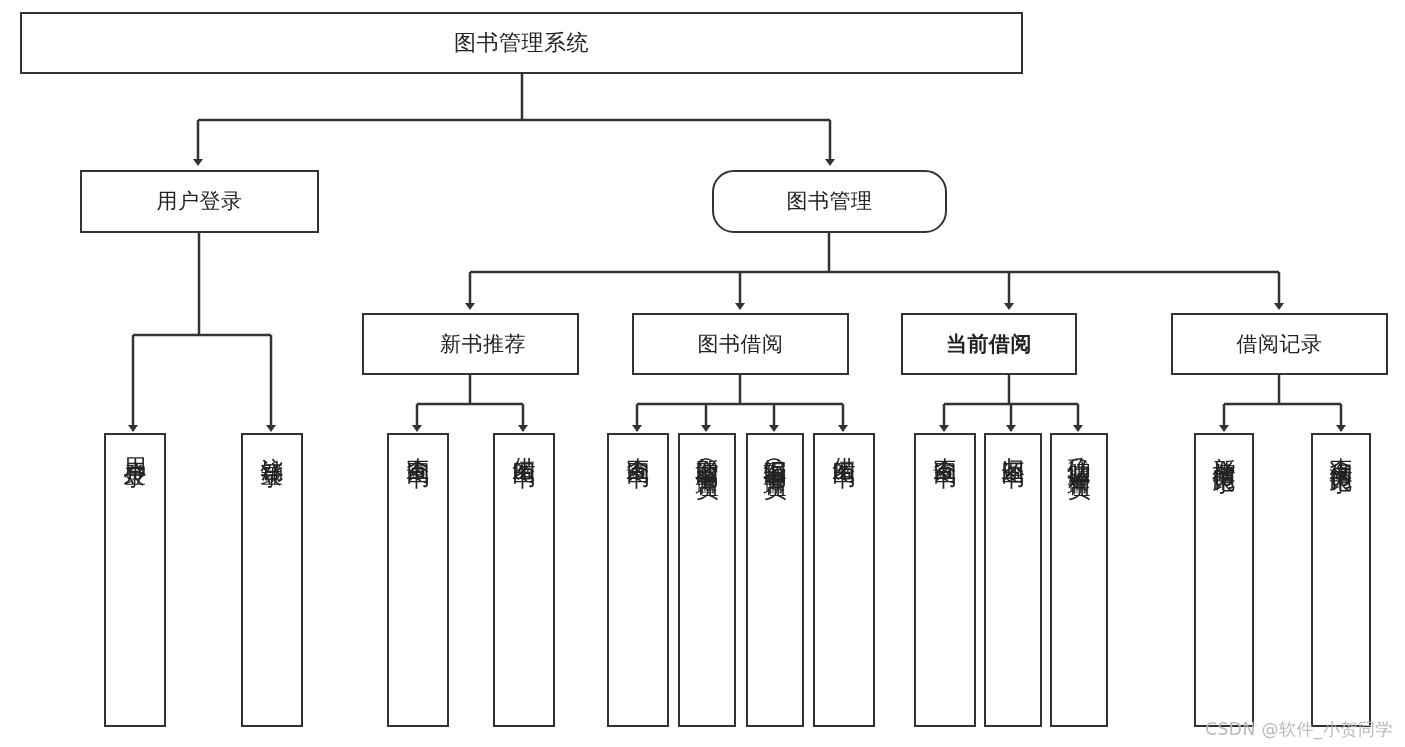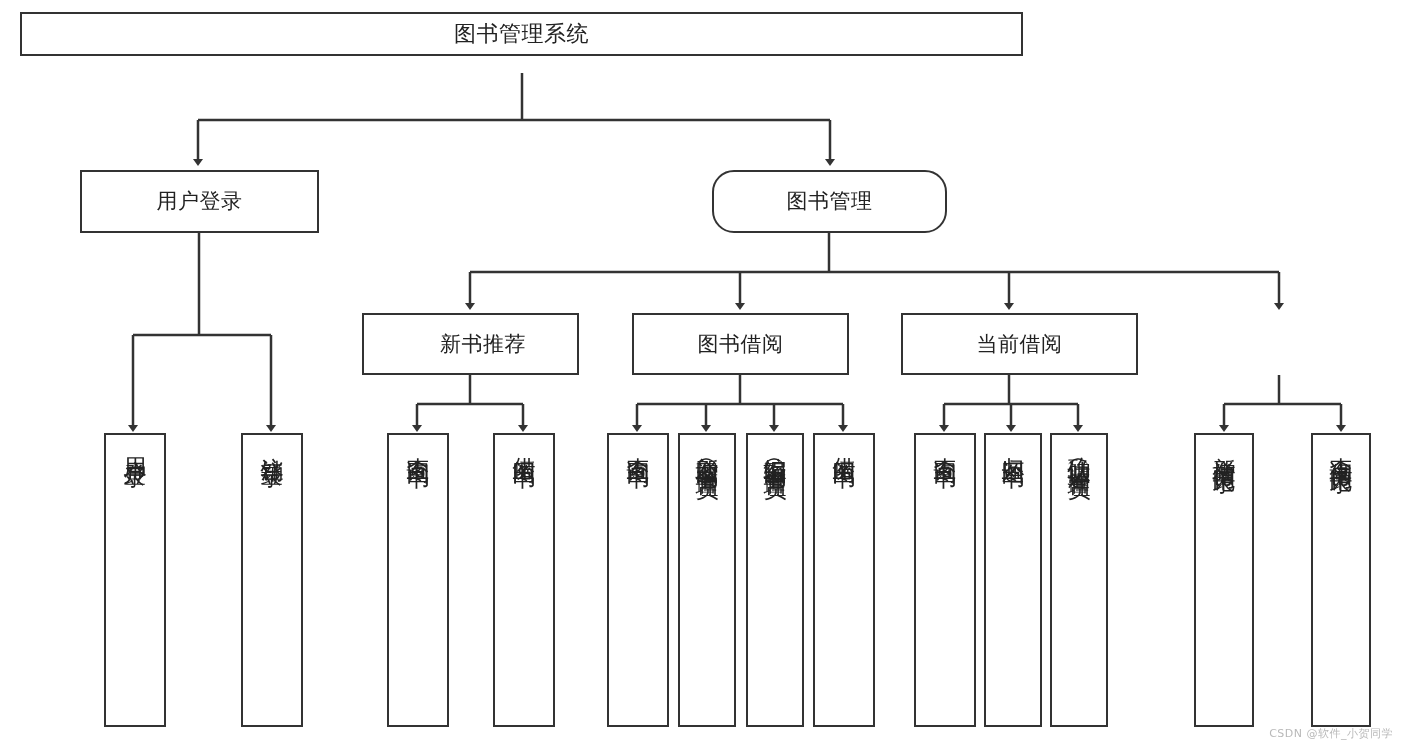--- a/index.html
+++ b/index.html
@@ -43,21 +43,21 @@
     text-orientation:upright;
     font-size:23px;
     letter-spacing:3px;
     line-height:1;
     margin:0 auto;
   }
 
   #watermark{
     position:absolute;
     right:12px;bottom:6px;
-    font-size:11px;
+    font-size:17px;
     color:#b9b9b9;
     letter-spacing:0.5px;
     white-space:nowrap;
   }
 </style>
 </head>
 <body>
 
 <div id="canvas">
 
@@ -104,39 +104,42 @@
       <path d="M1011,404 L1011,428" marker-end="url(#arrow)"></path>
       <path d="M1078,404 L1078,428" marker-end="url(#arrow)"></path>
 
       <path d="M1279,375 L1279,404"></path>
       <path d="M1224,404 L1341,404"></path>
       <path d="M1224,404 L1224,428" marker-end="url(#arrow)"></path>
       <path d="M1341,404 L1341,428" marker-end="url(#arrow)"></path>
     </g>
   </svg>
 
-  <div class="node h-node" id="n-root" style="left:20px;top:12px;width:1003px;height:44px;">
+  <div class="node h-node" id="n-root" style="left:20px;top:12px;width:1003px;height:62px;">
     <span class="label">图书管理系统</span>
   </div>
 
   <div class="node h-node" style="left:80px;top:170px;width:239px;height:63px;">
     <span class="label">用户登录</span>
   </div>
   <div class="node h-node" style="left:712px;top:170px;width:235px;height:63px;border-radius:22px;">
     <span class="label">图书管理</span>
   </div>
 
   <div class="node h-node" style="left:362px;top:313px;width:217px;height:62px;padding-left:25px;">
     <span class="label">新书推荐</span>
   </div>
   <div class="node h-node" style="left:632px;top:313px;width:217px;height:62px;">
     <span class="label">图书借阅</span>
   </div>
-  <div class="node h-node" style="left:901px;top:313px;width:237px;height:62px;">
+  <div class="node h-node" style="left:901px;top:313px;width:176px;height:62px;font-weight:bold;">
     <span class="label">当前借阅</span>
+  </div>
+  <div class="node h-node" style="left:1171px;top:313px;width:217px;height:62px;">
+    <span class="label">借阅记录</span>
   </div>
 
   <div class="node v-node" style="left:104px;top:433px;width:62px;height:294px;">
     <span class="label">用户登录</span>
   </div>
   <div class="node v-node" style="left:241px;top:433px;width:62px;height:294px;">
     <span class="label">注销登录</span>
   </div>
 
   <div class="node v-node" style="left:387px;top:433px;width:62px;height:294px;">

